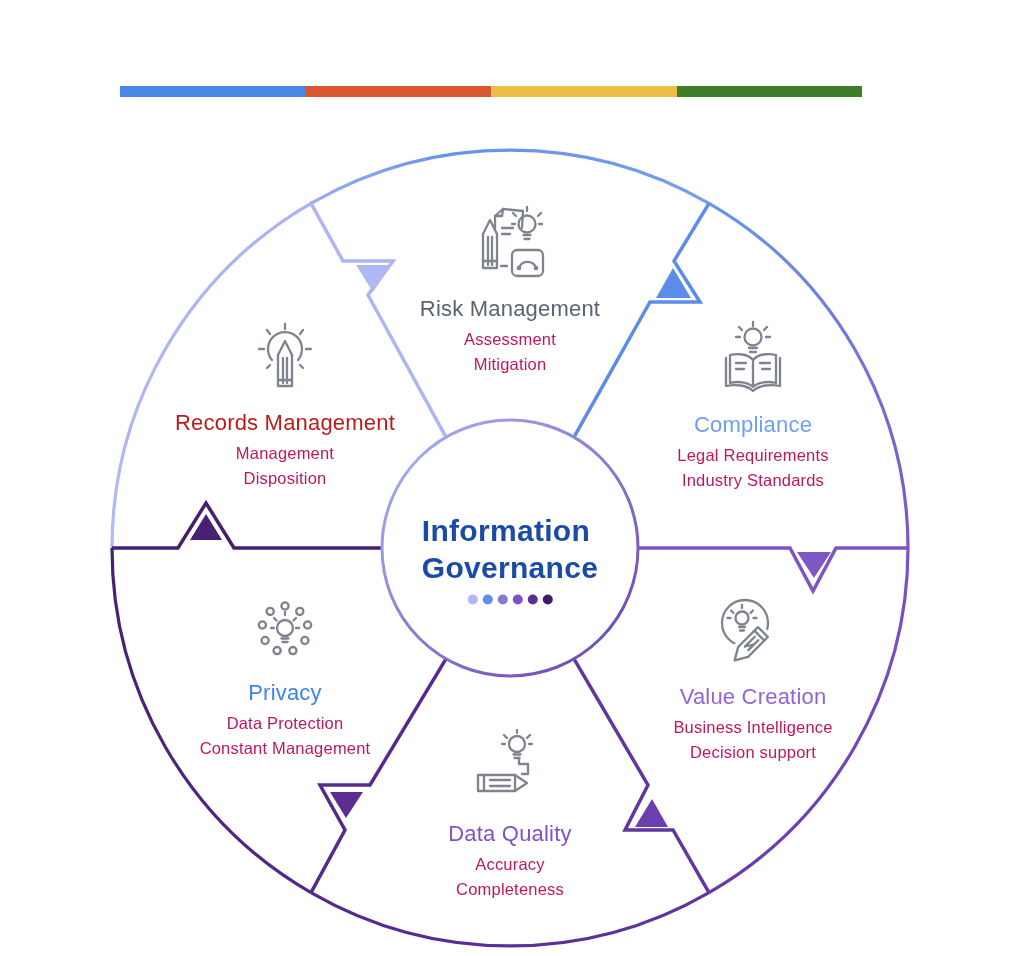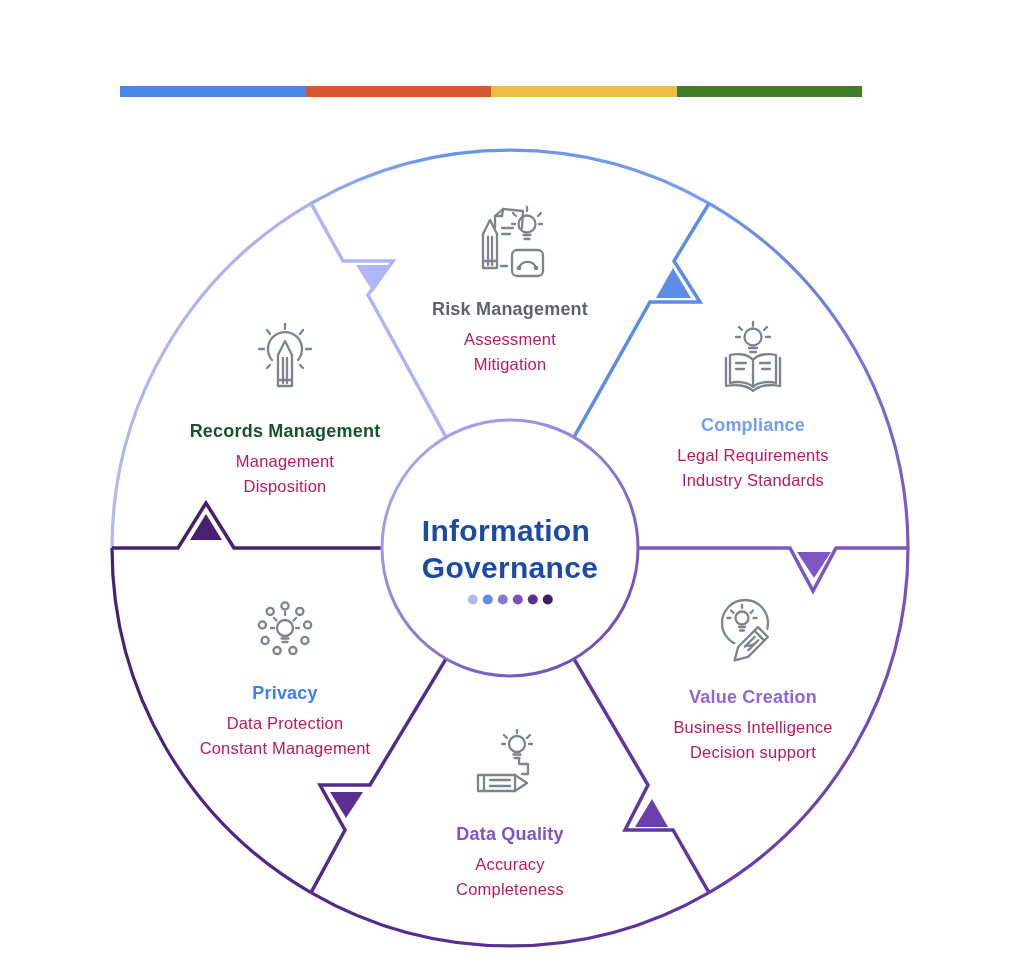--- a/index.html
+++ b/index.html
@@ -6,21 +6,21 @@
   .stage{position:relative;width:1024px;height:956px;background:#fff;overflow:hidden;
          font-family:"Liberation Sans", sans-serif;}
   .page-title{position:absolute;left:0;right:0;top:26px;text-align:center;
     font-size:33px;font-weight:700;color:#323a4e;letter-spacing:.4px;}
   .title-bar{position:absolute;left:120px;top:86px;width:742px;height:11px;display:flex;}
   .title-bar span{flex:1;height:100%;}
   .wheel-svg{position:absolute;left:0;top:0;}
   .segment{position:absolute;transform:translateX(-50%);width:330px;
     display:flex;flex-direction:column;align-items:center;text-align:center;}
   .seg-icon{width:84px;height:84px;margin-bottom:6px;}
-  .seg-title{font-size:18px;font-weight:700;line-height:30px;letter-spacing:.2px;margin-bottom:3px;}
+  .seg-title{font-size:22px;font-weight:400;line-height:30px;letter-spacing:.2px;margin-bottom:3px;}
   .seg-item{font-size:16.5px;color:#be185d;line-height:25px;letter-spacing:.2px;}
   .seg-risk{left:510px;top:204px;}
   .seg-compliance{left:753px;top:320px;text-align:right;}
   .seg-records{left:285px;top:318px;}
   .seg-privacy{left:285px;top:588px;}
   .seg-data{left:510px;top:729px;}
   .seg-value{left:753px;top:592px;}
   .center-label{position:absolute;left:510px;top:546px;transform:translate(-50%,-50%);
     text-align:left;margin-top:12px;}
   .center-title{font-size:30px;font-weight:700;line-height:37px;color:#1c4ba6;letter-spacing:.3px;}
@@ -150,21 +150,21 @@
     <div class="seg-icon">
       <svg class="icon-svg" width="84" height="84" viewBox="0 0 84 84">
         <path d="M29 42 A17 17 0 1 1 55 42"></path>
         <path d="M35 37 L42 23 L49 37"></path>
           <path d="M35 37 V68 H49 V37"></path>
         <path d="M40 40 V65 M44 40 V65"></path>
           <path d="M35 62 H49"></path>
         <path d="M42 6 V11 M24 12 L27 16 M60 12 L57 16 M16 31 H21 M63 31 H68 M24 50 L27 47 M60 50 L57 47"></path>
       </svg>
     </div>
-    <div class="seg-title" style="color: #14532d; margin-top: 8px;">Records Management</div>
+    <div class="seg-title" style="color: #b91c1c;">Records Management</div>
     <div class="seg-item">Management</div>
     <div class="seg-item">Disposition</div>
   </div>
 
   <div class="segment seg-privacy">
     <div class="seg-icon">
       <svg class="icon-svg" width="84" height="84" viewBox="0 0 84 84" stroke-width="2">
         <circle cx="42" cy="40" r="8"></circle>
           <path d="M38.5 50.5 H45.5 M39.5 54 H44.5"></path>
         <path d="M42 27 V24 M31 30 L33.5 32.5 M53 30 L50.5 32.5 M28 40 H31 M53 40 H56"></path>

